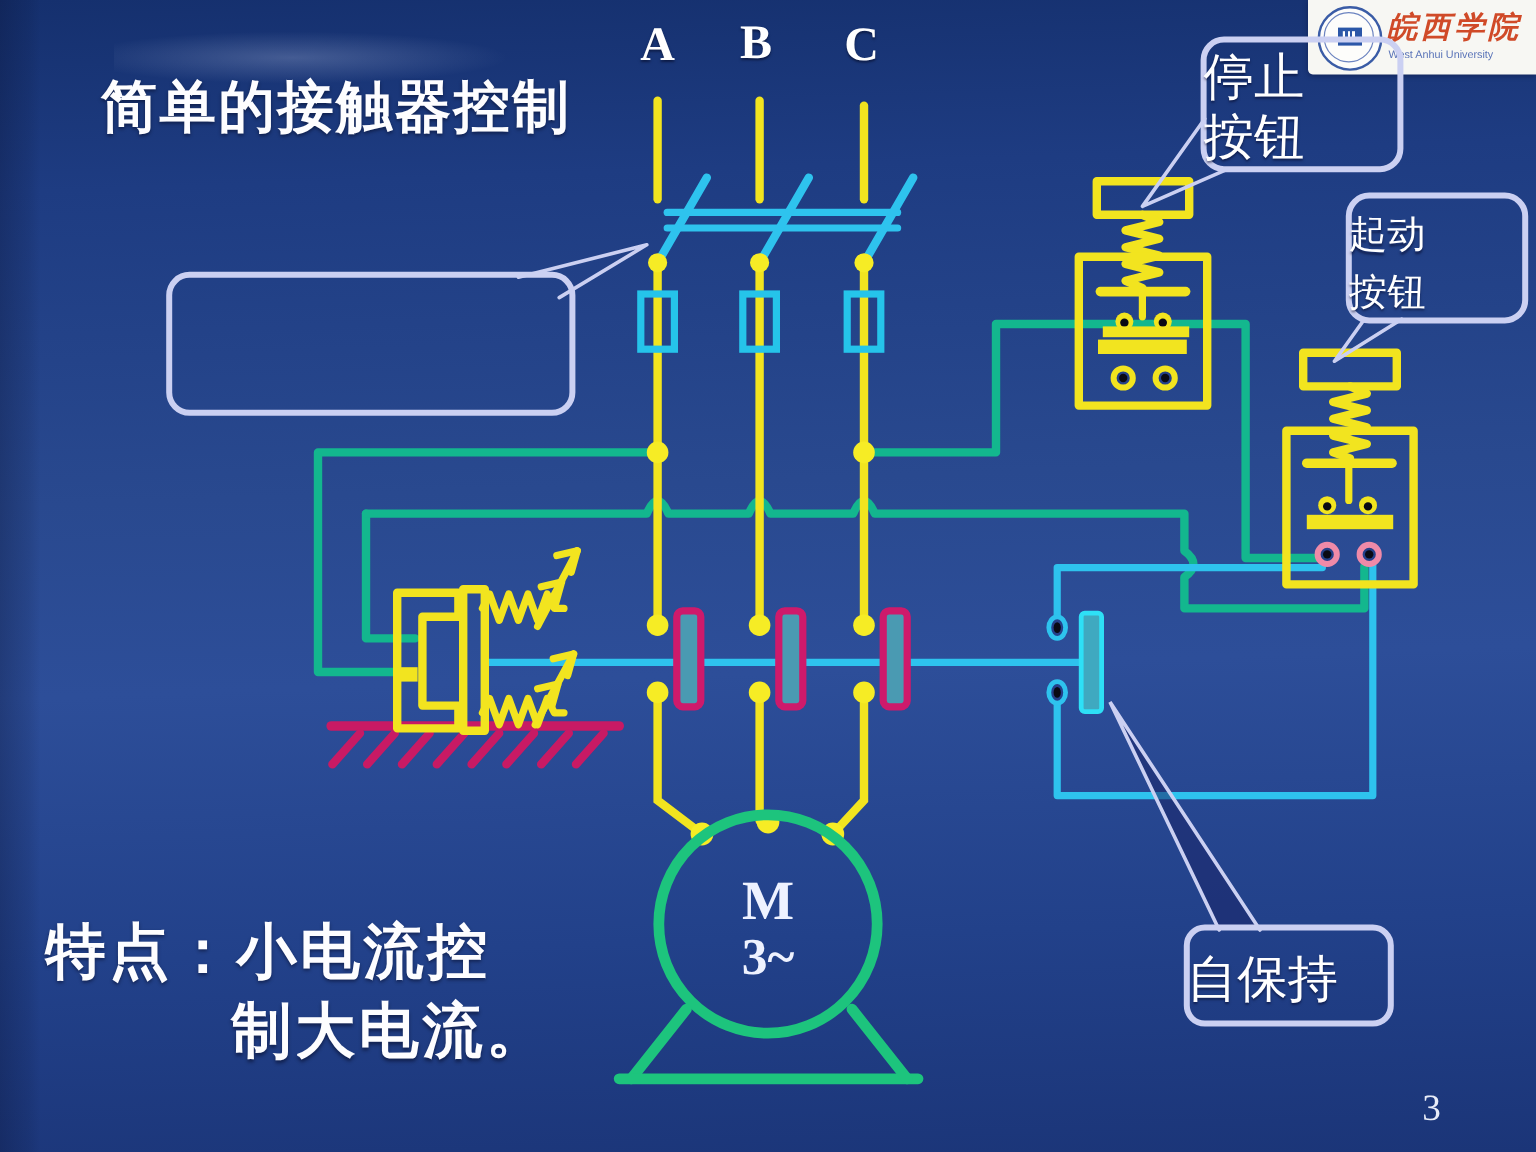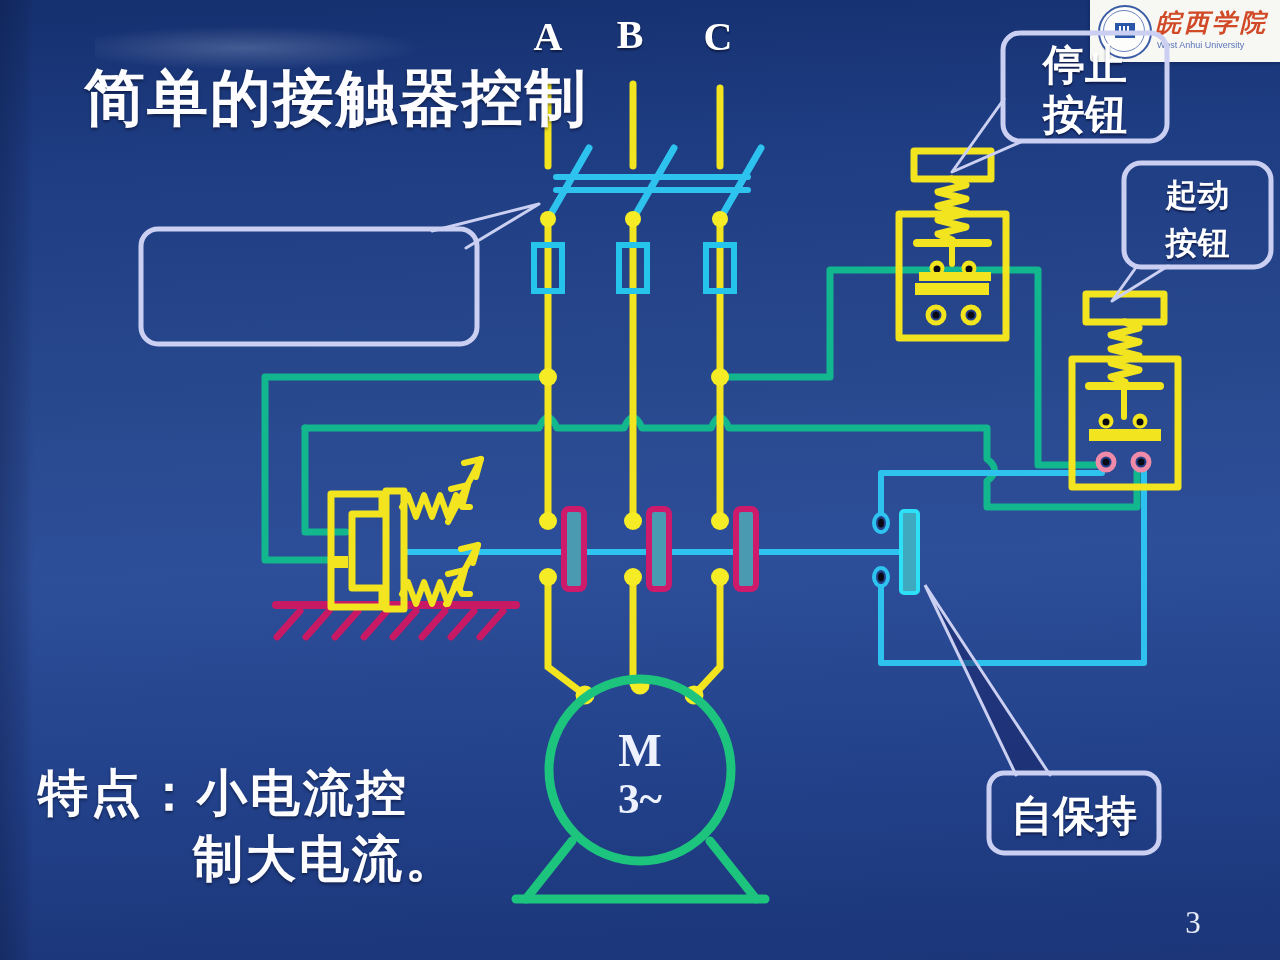--- a/index.html
+++ b/index.html
@@ -6,23 +6,23 @@
   .slide{
     position:relative;width:1280px;height:960px;overflow:hidden;
     background:linear-gradient(178deg,#15306e 0%,#1e3c82 16%,#29498f 42%,#2d4e99 58%,#22418a 80%,#1b3578 100%);
     font-family:"Liberation Serif","DejaVu Serif",serif;
   }
   .left-shade{position:absolute;left:0;top:0;width:34px;height:960px;
     background:linear-gradient(90deg,rgba(8,16,48,.30),rgba(8,16,48,.12) 70%,rgba(8,16,48,0));}
   .smudge{position:absolute;left:95px;top:26px;width:330px;height:44px;
     background:radial-gradient(ellipse at 45% 50%,rgba(225,232,255,.22),rgba(225,232,255,0) 70%);}
   .abs{position:absolute;}
-  .ttl{left:84px;top:58px;font-size:61px;font-weight:bold;color:#fdfdff;letter-spacing:2px;text-shadow:0 2px 3px rgba(0,0,20,.45);}
+  .ttl{left:84px;top:58px;font-size:47px;font-weight:bold;color:#fdfdff;letter-spacing:2px;text-shadow:0 2px 3px rgba(0,0,20,.45);}
   .phase{width:40px;text-align:center;font-size:40px;font-weight:bold;color:#ffffff;text-shadow:0 2px 2px rgba(0,0,20,.5);}
-  .callout-text{color:#ffffff;font-weight:bold;text-align:center;text-shadow:0 2px 2px rgba(0,0,30,.5);}
+  .callout-text{color:#ffffff;font-weight:normal;text-shadow:0 2px 2px rgba(0,0,30,.5);}
   .feat{font-size:50px;font-weight:bold;color:#fdfdff;text-shadow:0 2px 3px rgba(0,0,20,.45);letter-spacing:3px;}
   .motor-lbl{width:120px;text-align:center;color:#eef2ff;font-weight:bold;}
   .pageno{left:1168px;top:905px;width:50px;text-align:center;font-size:31px;color:#e8ecf8;}
   .logo{left:1090px;top:0;width:190px;height:62px;background:#f7f7f3;border-radius:0 0 0 4px;box-shadow:0 1px 4px rgba(0,0,30,.35);}
   .seal{position:absolute;left:8px;top:5px;width:50px;height:50px;border:2px solid #3a5ca6;border-radius:50%;background:#fdfdfb;}
   .seal-inner{position:absolute;left:3px;top:3px;width:40px;height:40px;border:1px solid #6c84c0;border-radius:50%;}
   .seal-emblem{position:absolute;left:15px;top:16px;width:20px;height:15px;background:#2b57a8;}
   .seal-emblem:after{content:"";position:absolute;left:4px;top:3px;width:12px;height:9px;
     background:linear-gradient(90deg,#fff 0 2px,transparent 2px 4px,#fff 4px 6px,transparent 6px 8px,#fff 8px 10px,transparent 10px 12px);}
   .logo-cn{position:absolute;left:66px;top:6px;font-size:25px;font-weight:bold;color:#d04a28;letter-spacing:3px;font-style:italic;}

